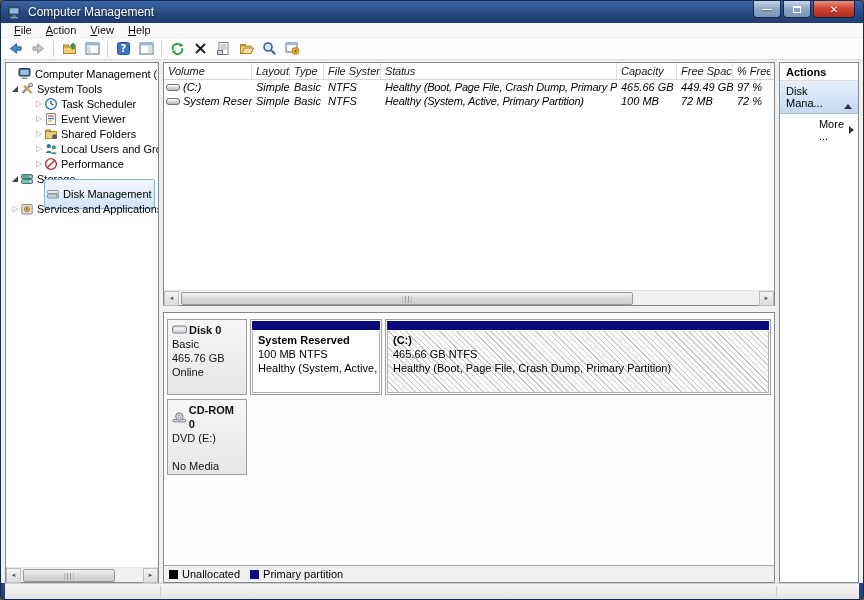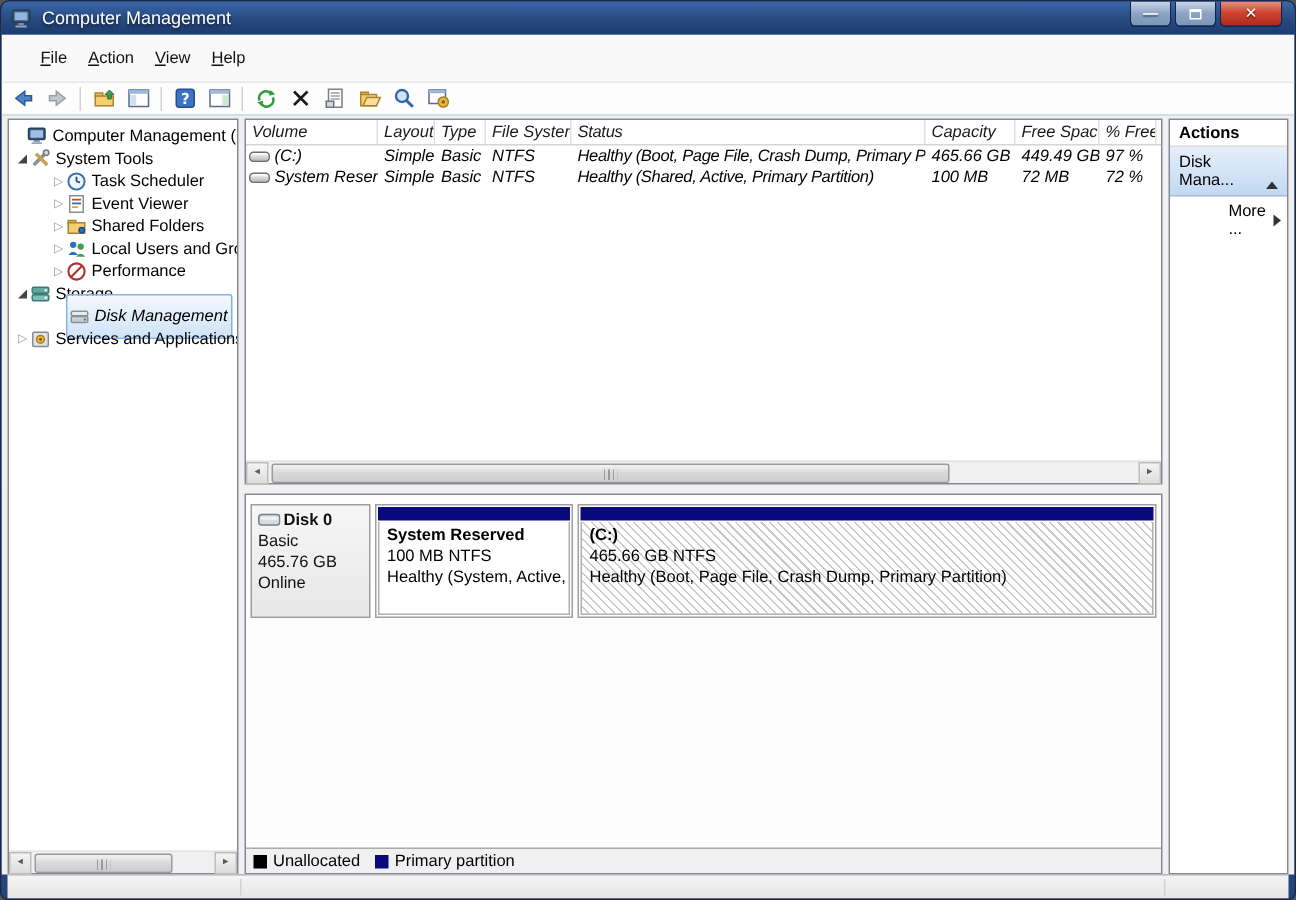--- a/index.html
+++ b/index.html
@@ -13,41 +13,41 @@
   .titlebar .app-icon { width:16px; height:15px; margin-right:5px; }
   .title-text { color:#fff; font-size:12px; text-shadow:0 1px 2px rgba(0,0,0,.6); }
   .winbtns { position:absolute; top:0; right:8px; display:flex; }
   .wbtn { height:17px; width:28px; border:1px solid #10254a; border-top:none; border-radius:0 0 4px 4px;
     background:linear-gradient(#c9d6e8,#8ca4c4 50%,#7b96ba); display:flex; align-items:center; justify-content:center;
     color:#fff; font-size:10px; font-weight:bold; text-shadow:0 1px 1px rgba(0,0,0,.5); margin-left:2px; cursor:default; }
   .wbtn.close { width:42px; background:linear-gradient(#e8927f,#cf4533 45%,#b02a1c); }
   .wbtn .maxglyph { width:8px; height:7px; border:1px solid #fff; border-top:2px solid #fff; display:block; }
 
   
-  .menubar { height:32px; background:#f9f9f9; display:flex; align-items:center; padding-left:19px; border-bottom:1px solid #eee; }
+  .menubar { height:15px; background:#f9f9f9; display:flex; align-items:center; padding-left:6px; border-bottom:1px solid #eee; }
   .menu-item { display:inline-block; font-size:11px; color:#111; padding:2px 7px; }
   .menu-item::first-letter { text-decoration:underline; }
   .toolbar { height:22px; background:#fdfdfd; display:flex; align-items:center; padding-left:4px; gap:3px; border-bottom:1px solid #d9dce1; }
   .tbtn { width:20px; height:19px; display:flex; align-items:center; justify-content:center; border-radius:2px; }
   .tsep { width:1px; height:16px; background:#d2d2d2; margin:0 2px; }
 
   
   .content { flex:1; display:flex; gap:4px; padding:2px 4px 0 4px; background:#f0f0f0; min-height:0; }
   .pane { border:1px solid #828790; background:#fff; }
 
   
   .tree-pane { width:154px; display:flex; flex-direction:column; }
   .tree-scroll { flex:1; overflow:hidden; padding-top:3px; }
   .tree-row { height:15px; display:flex; align-items:center; font-size:11px; white-space:nowrap; color:#000; }
   .tree-row .tw { width:10px; display:flex; justify-content:center; align-items:center; flex:none; }
   .tw-exp { width:0; height:0; border-bottom:6px solid #444; border-left:6px solid transparent; }
   .tw-col { color:#9a9a9a; font-size:8px; line-height:8px; }
   .tree-row svg { flex:none; margin-right:3px; }
   .lvl0 { padding-left:2px; } .lvl1 { padding-left:4px; } .lvl2 { padding-left:28px; }
-  .sel-wrap { display:flex; align-items:center; background:linear-gradient(#f4f9fe,#cfe3f8); border:1px solid #7eb4ea; border-radius:2px; padding:0 2px 0 1px; height:30px;font-style:italic; }
+  .sel-wrap { display:flex; align-items:center; background:linear-gradient(#f4f9fe,#cfe3f8); border:1px solid #7eb4ea; border-radius:2px; padding:0 2px 0 1px; height:30px; }
   .hscroll { height:15px; background:#f0f0f0; border-top:1px solid #e3e3e3; display:flex; align-items:center; }
   .sb-arrow { width:15px; height:15px; display:flex; align-items:center; justify-content:center; font-size:6px; color:#5a5a5a;
     background:linear-gradient(#f4f4f4,#dcdcdc); border:1px solid #bdbdbd; }
   .sb-track { flex:1; height:15px; position:relative; }
   .sb-thumb { position:absolute; top:1px; height:13px; border:1px solid #9a9a9a; border-radius:2px;
     background:linear-gradient(#f2f2f2,#d8d8d8 50%,#cfcfcf); }
   .sb-grip { position:absolute; left:50%; top:3px; width:9px; height:7px; transform:translateX(-50%);
     background:repeating-linear-gradient(90deg,#9a9a9a 0 1px,transparent 1px 3px); }
 
   
@@ -372,21 +372,21 @@
         </div>
 
         <div class="vl-row">
           <div class="vl-cell c0 vol-cell">
               <span class="drive-glyph"></span>
               <span>System Reserved</span>
             </div>
           <div class="vl-cell c1">Simple</div>
           <div class="vl-cell c2">Basic</div>
           <div class="vl-cell c3">NTFS</div>
-          <div class="vl-cell c4">Healthy (Shared, Active, Primary Partition)</div>
+          <div class="vl-cell c4">Healthy (System, Active, Primary Partition)</div>
           <div class="vl-cell c5">100 MB</div>
           <div class="vl-cell c6">72 MB</div>
           <div class="vl-cell c7">72 %</div>
         </div>
 
         <div class="vl-fill"></div>
 
         <div class="hscroll">
           <div class="sb-arrow">◄</div>
           <div class="sb-track">
@@ -430,20 +430,33 @@
                 <div class="part-body hatch">
                   <div class="pname">(C:)</div>
                   <div>465.66 GB NTFS</div>
                   <div>Healthy (Boot, Page File, Crash Dump, Primary Partition)</div>
                 </div>
               </div>
             </div>
           </div>
 
           <div class="disk-row">
+            <div class="disk-label">
+              <div class="dname">
+                <svg width="15" height="11" viewBox="0 0 15 11">
+                    <rect x="1" y="7.5" width="13" height="2.5" rx="1" fill="#d9dce0" stroke="#7a7f85"></rect>
+                    <circle cx="7.5" cy="4.5" r="3.8" fill="#cdd2d8" stroke="#7a7f85"></circle>
+                    <circle cx="7.5" cy="4.5" r="1.1" fill="#f5f6f8" stroke="#9aa0a6"></circle>
+                  </svg>
+                <span>CD-ROM 0</span>
+              </div>
+              <div>DVD (E:)</div>
+              <div></div>
+              <div>No Media</div>
+            </div>
             <div class="part-area"></div>
           </div>
 
         </div>
 
         <div class="legend">
           <span class="legend-item">
             <span class="sw sw-unalloc"></span>
             <span>Unallocated</span>
           </span>

